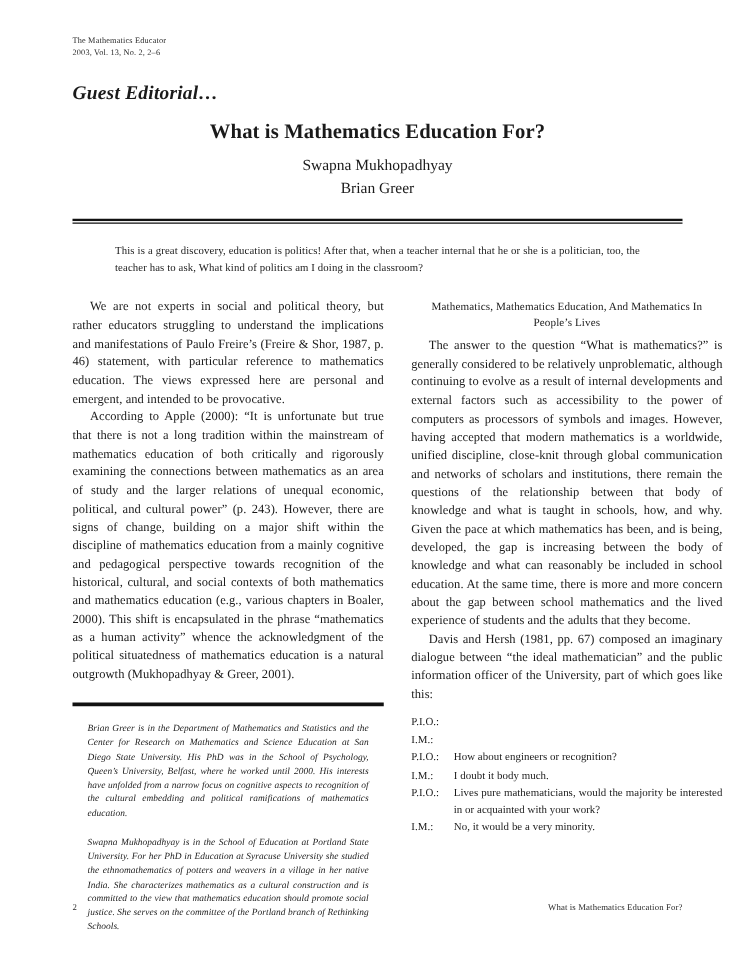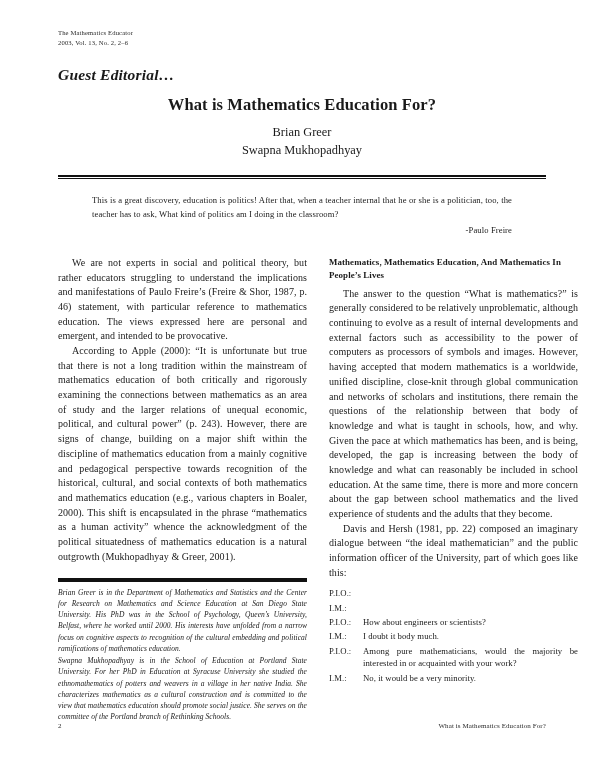--- a/index.html
+++ b/index.html
@@ -105,43 +105,43 @@
     margin: 0;
     font-size: 10px;
     line-height: 1.47;
     text-align: justify;
     text-indent: 14px;
     letter-spacing: 0.05px;
   }
 
   .section-heading {
     margin: 0 0 5px 0;
-    text-align: left;
-    font-weight: bold;
+    text-align: center;
+    font-weight: normal;
     font-size: 8.9px;
     line-height: 1.45;
     letter-spacing: 0.1px;
   }
 
   
   .bio-box {
     margin-top: 14px;
   }
   .bio-rule {
     height: 3.4px;
     background: #111;
     margin-bottom: 5px;
   }
   .bio-text {
     font-style: italic;
     font-size: 7.5px;
     line-height: 1.5;
     text-align: justify;
     letter-spacing: 0.05px;
-    margin: 0;
+    margin: 12px;
   }
   .bio-text + .bio-text { margin-top: 1px; }
 
   
   .dialogue {
     margin-top: 7px;
   }
   .dialogue-row {
     display: flex;
     align-items: flex-start;
@@ -183,71 +183,70 @@
   <div class="masthead">
     <div>The Mathematics Educator</div>
     <div>2003, Vol. 13, No. 2, 2–6</div>
   </div>
 
   <div class="guest-editorial">Guest Editorial…</div>
 
   <div class="article-title">What is Mathematics Education For?</div>
 
   <div class="authors">
+    <div>Swapna Mukhopadhyay</div>
     <div>Brian Greer</div>
-    <div>Swapna Mukhopadhyay</div>
   </div>
 
   <div class="double-rule">
     <div class="thick"></div>
     <div class="gap"></div>
     <div class="thin"></div>
   </div>
 
   <div class="epigraph">
     <div>This is a great discovery, education is politics! After that, when a teacher internal that he or she is a politician, too, the teacher has to ask, What kind of politics am I doing in the classroom?</div>
-    <div class="epigraph-attrib">-Paulo Freire</div>
   </div>
 
   <div class="columns">
 
     <div class="col">
       <p class="body">We are not experts in social and political theory, but rather educators struggling to understand the implications and manifestations of Paulo Freire’s (Freire &amp; Shor, 1987, p. 46) statement, with particular reference to mathematics education. The views expressed here are personal and emergent, and intended to be provocative.</p>
       <p class="body">According to Apple (2000): “It is unfortunate but true that there is not a long tradition within the mainstream of mathematics education of both critically and rigorously examining the connections between mathematics as an area of study and the larger relations of unequal economic, political, and cultural power” (p. 243). However, there are signs of change, building on a major shift within the discipline of mathematics education from a mainly cognitive and pedagogical perspective towards recognition of the historical, cultural, and social contexts of both mathematics and mathematics education (e.g., various chapters in Boaler, 2000). This shift is encapsulated in the phrase “mathematics as a human activity” whence the acknowledgment of the political situatedness of mathematics education is a natural outgrowth (Mukhopadhyay &amp; Greer, 2001).</p>
 
       <div class="bio-box">
         <div class="bio-rule"></div>
         <p class="bio-text">Brian Greer is in the Department of Mathematics and Statistics and the Center for Research on Mathematics and Science Education at San Diego State University. His PhD was in the School of Psychology, Queen’s University, Belfast, where he worked until 2000. His interests have unfolded from a narrow focus on cognitive aspects to recognition of the cultural embedding and political ramifications of mathematics education.</p>
         <p class="bio-text">Swapna Mukhopadhyay is in the School of Education at Portland State University. For her PhD in Education at Syracuse University she studied the ethnomathematics of potters and weavers in a village in her native India. She characterizes mathematics as a cultural construction and is committed to the view that mathematics education should promote social justice. She serves on the committee of the Portland branch of Rethinking Schools.</p>
       </div>
     </div>
 
     <div class="col">
       <div class="section-heading">Mathematics, Mathematics Education, And Mathematics In People’s Lives</div>
       <p class="body">The answer to the question “What is mathematics?” is generally considered to be relatively unproblematic, although continuing to evolve as a result of internal developments and external factors such as accessibility to the power of computers as processors of symbols and images. However, having accepted that modern mathematics is a worldwide, unified discipline, close-knit through global communication and networks of scholars and institutions, there remain the questions of the relationship between that body of knowledge and what is taught in schools, how, and why. Given the pace at which mathematics has been, and is being, developed, the gap is increasing between the body of knowledge and what can reasonably be included in school education. At the same time, there is more and more concern about the gap between school mathematics and the lived experience of students and the adults that they become.</p>
-      <p class="body">Davis and Hersh (1981, pp. 22) composed an imaginary dialogue between “the ideal mathematician” and the public information officer of the University, part of which goes like this:</p>
+      <p class="body">Davis and Hersh (1981, pp. 67) composed an imaginary dialogue between “the ideal mathematician” and the public information officer of the University, part of which goes like this:</p>
 
       <div class="dialogue">
         <div class="dialogue-row">
           <span class="speaker">P.I.O.:</span>
         </div>
         <div class="dialogue-row">
           <span class="speaker">I.M.:</span>
         </div>
         <div class="dialogue-row">
           <span class="speaker">P.I.O.:</span>
-          <span class="utterance">How about engineers or scientists?</span>
+          <span class="utterance">How about engineers or recognition?</span>
         </div>
         <div class="dialogue-row">
           <span class="speaker">I.M.:</span>
           <span class="utterance">I doubt it body much.</span>
         </div>
         <div class="dialogue-row">
           <span class="speaker">P.I.O.:</span>
-          <span class="utterance">Among pure mathematicians, would the majority be interested in or acquainted with your work?</span>
+          <span class="utterance">Lives pure mathematicians, would the majority be interested in or acquainted with your work?</span>
         </div>
         <div class="dialogue-row">
           <span class="speaker">I.M.:</span>
           <span class="utterance">No, it would be a very minority.</span>
         </div>
       </div>
     </div>
 
   </div>
 

